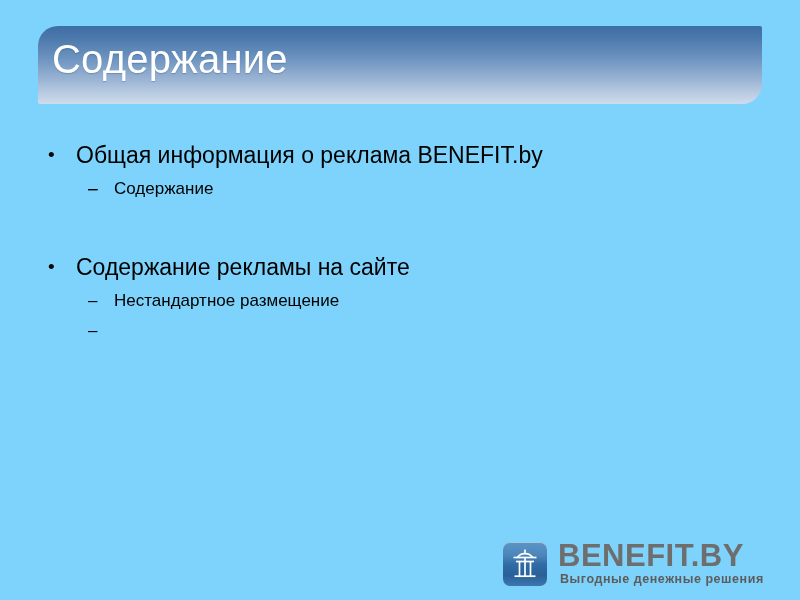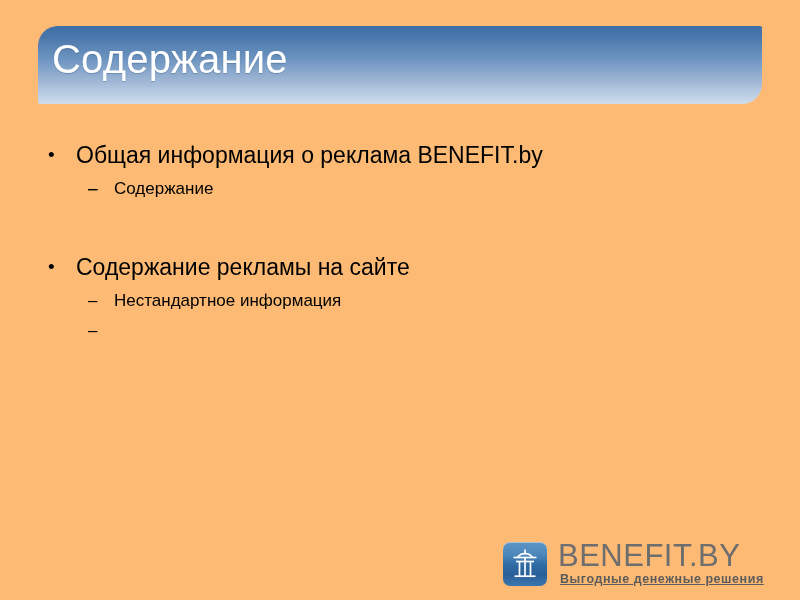--- a/index.html
+++ b/index.html
@@ -14,21 +14,21 @@
     overflow: hidden;
     position: relative;
   }
 
   .slide {
     position: absolute;
     left: 0;
     top: 0;
     width: 800px;
     height: 600px;
-    background: #fdba74;
+    background: #7dd3fc;
   }
 
   
   .title-banner {
     position: absolute;
     left: 38px;
     top: 26px;
     width: 724px;
     height: 78px;
     background: linear-gradient(to bottom,
@@ -132,36 +132,35 @@
     position: absolute;
     left: 7px;
     top: 6px;
   }
   .logo-word {
     position: absolute;
     left: 55px;
     top: 0px;
     font-size: 31px;
     line-height: 32px;
-    font-weight: normal;
+    font-weight: bold;
     color: #6e6e6e;
     letter-spacing: 0.5px;
     white-space: nowrap;
   }
   .logo-tagline {
     position: absolute;
     left: 57px;
     top: 32px;
     font-size: 12.5px;
     line-height: 15px;
     font-weight: bold;
     color: #5c5c5c;
     letter-spacing: 0.55px;
     white-space: nowrap;
-    text-decoration: underline;
   }
 </style>
 </head>
 <body>
 
 <div class="slide">
 
   <div class="title-banner">
     <div class="title-text">Содержание</div>
   </div>
@@ -186,21 +185,21 @@
 
     <div class="group-gap"></div>
 
     <div class="lvl1">
       <span class="marker">•</span>
       <span>Содержание рекламы на сайте</span>
     </div>
 
     <div class="lvl2">
       <span class="marker">–</span>
-      <span>Нестандартное информация</span>
+      <span>Нестандартное размещение</span>
     </div>
     <div class="lvl2">
       <span class="marker">–</span>
     </div>
 
   </div>
 
   <div class="logo">
     <div class="logo-mark">
       <svg width="30" height="31" viewBox="0 0 30 31">

